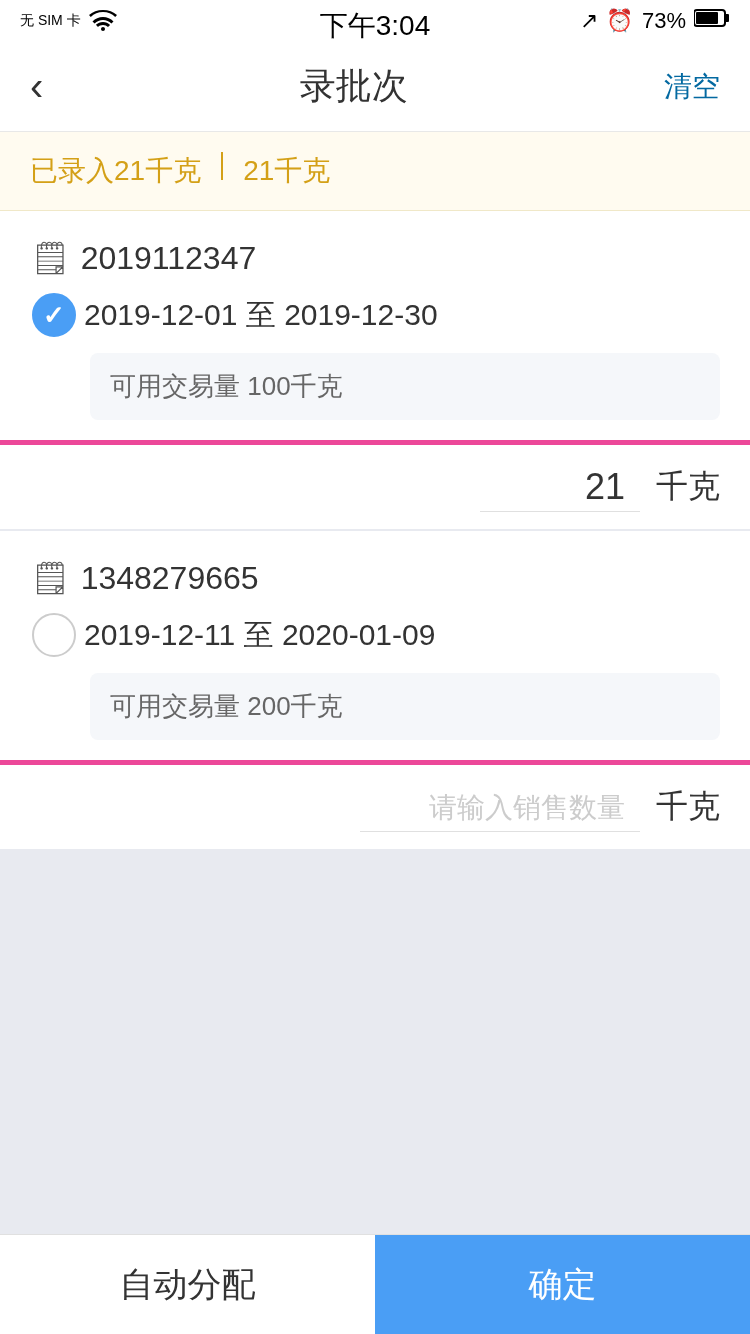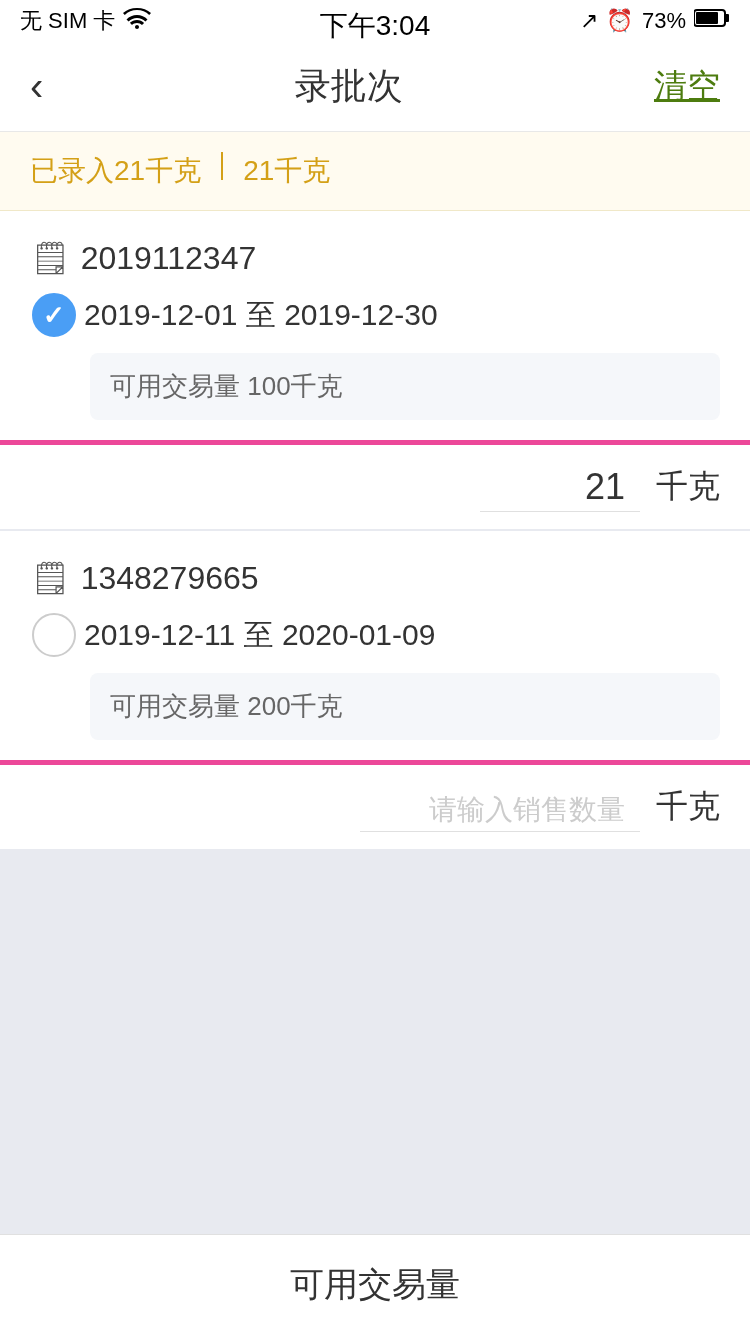--- a/index.html
+++ b/index.html
@@ -20,21 +20,21 @@
       display: flex;
       align-items: center;
       justify-content: space-between;
       padding: 0 20px;
       font-size: 24px;
     }
     .status-left {
       display: flex;
       align-items: center;
       gap: 8px;
-      font-size: 22px;
+      font-size: 14px;
       color: #000;
     }
     .status-center {
       font-size: 28px;
       font-weight: 500;
       color: #000;
       position: absolute;
       left: 50%;
       transform: translateX(-50%);
       top: 7px;
@@ -62,24 +62,23 @@
       font-size: 40px;
       color: #333;
       cursor: pointer;
     }
     .nav-title {
       font-size: 36px;
       font-weight: 500;
       color: #333;
     }
     .nav-action {
-      font-size: 33px;
-      color: #4d7c0f;
+      font-size: 28px;
+      color: #0369a1;
       cursor: pointer;
-      text-decoration: underline;
     }
 
     
     .summary-bar {
       background: #fffbf0;
       padding: 20px 30px;
       display: flex;
       align-items: flex-start;
       gap: 20px;
       border-bottom: 1px solid #f0e8c8;
@@ -337,25 +336,26 @@
         <span class="batch-id">1348279665</span>
       </div>
       <div class="batch-date-row">
         <div class="radio-circle"></div>
         <span class="batch-date">2019-12-11 至 2020-01-09</span>
       </div>
       <div class="batch-available">可用交易量 200千克</div>
     </div>
     <div class="quantity-row quantity-row-placeholder">
       <div class="quantity-input-wrapper">
-        <input class="quantity-input" type="number" placeholder="请输入销售数量" style="width: 280px; color: rgb(204, 204, 204);">
+        <input class="quantity-input" type="number" placeholder="请输入销售数量" style="width: 280px; color: rgb(204, 204, 204); font-family: Liberation Mono, monospace;">
       </div>
       <span class="quantity-unit">千克</span>
     </div>
   </div>
 
   <div class="empty-area"></div>
 
 </div>
 
 <div class="bottom-bar">
-  <button class="btn-auto">可用交易量</button>
+  <button class="btn-auto">自动分配</button>
+  <button class="btn-confirm">确定</button>
 </div>
 
 </body></html>

